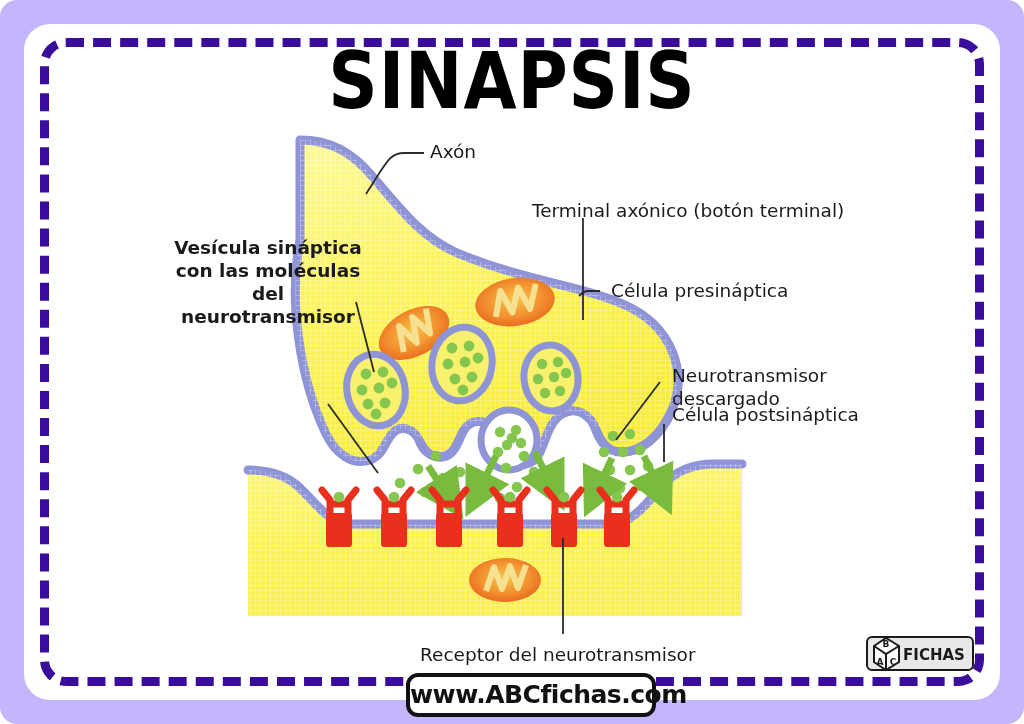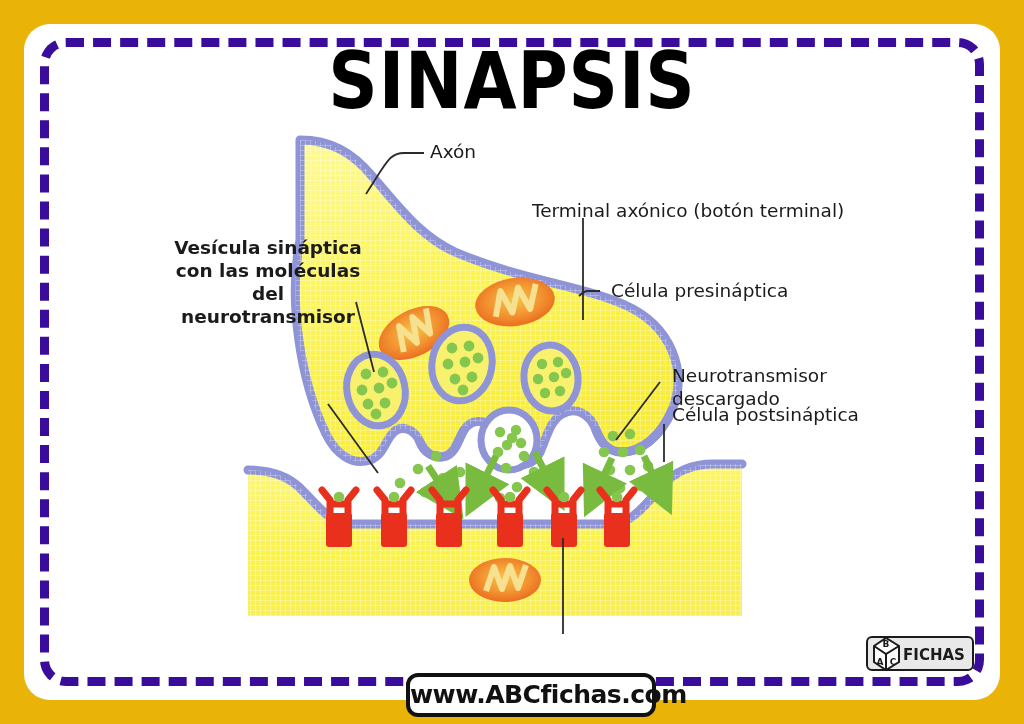--- a/index.html
+++ b/index.html
@@ -4,23 +4,24 @@
 <style>
   html, body {
     margin: 0;
     padding: 0;
     background: #ffffff;
   }
   #page {
     position: relative;
     width: 1024px;
     height: 724px;
-    background: #eab308;
+    background: #c4b5fd;
     overflow: hidden;
     font-family: "Liberation Sans", sans-serif;
+    border-radius: 17px;
   }
   #sheet {
     position: absolute;
     left: 24px;
     top: 24px;
     width: 976px;
     height: 676px;
     background: #ffffff;
     border-radius: 26px;
     box-sizing: border-box;
@@ -366,20 +367,21 @@
 del neurotransmisor</div>
 
   <div class="label" style="left:611px; top:279px;">Célula presináptica</div>
 
   <div class="label" style="left:672px; top:336px;margin-top:28px;">Neurotransmisor
 descargado</div>
 
   <div class="label" style="left:672px; top:403px;">Célula postsináptica</div>
 
 
+  <div class="label" style="left:420px; top:643px;">Receptor del neurotransmisor</div>
 
   <div id="urlbox">
     <span>www.ABCfichas.com</span>
   </div>
 
   <svg id="logo" viewBox="0 0 108 40" xmlns="http://www.w3.org/2000/svg">
     <rect x="1" y="4" width="106" height="33" rx="5" fill="#e9e9e9" stroke="#1b1b1b" stroke-width="2"></rect>
     <g>
       <polygon points="8,13 20,5 33,13 33,29 20,37 8,29" fill="#ffffff" stroke="#1b1b1b" stroke-width="2"></polygon>
       <path d="M 8,13 L 20,21 L 33,13 M 20,21 L 20,37" fill="none" stroke="#1b1b1b" stroke-width="2"></path>

